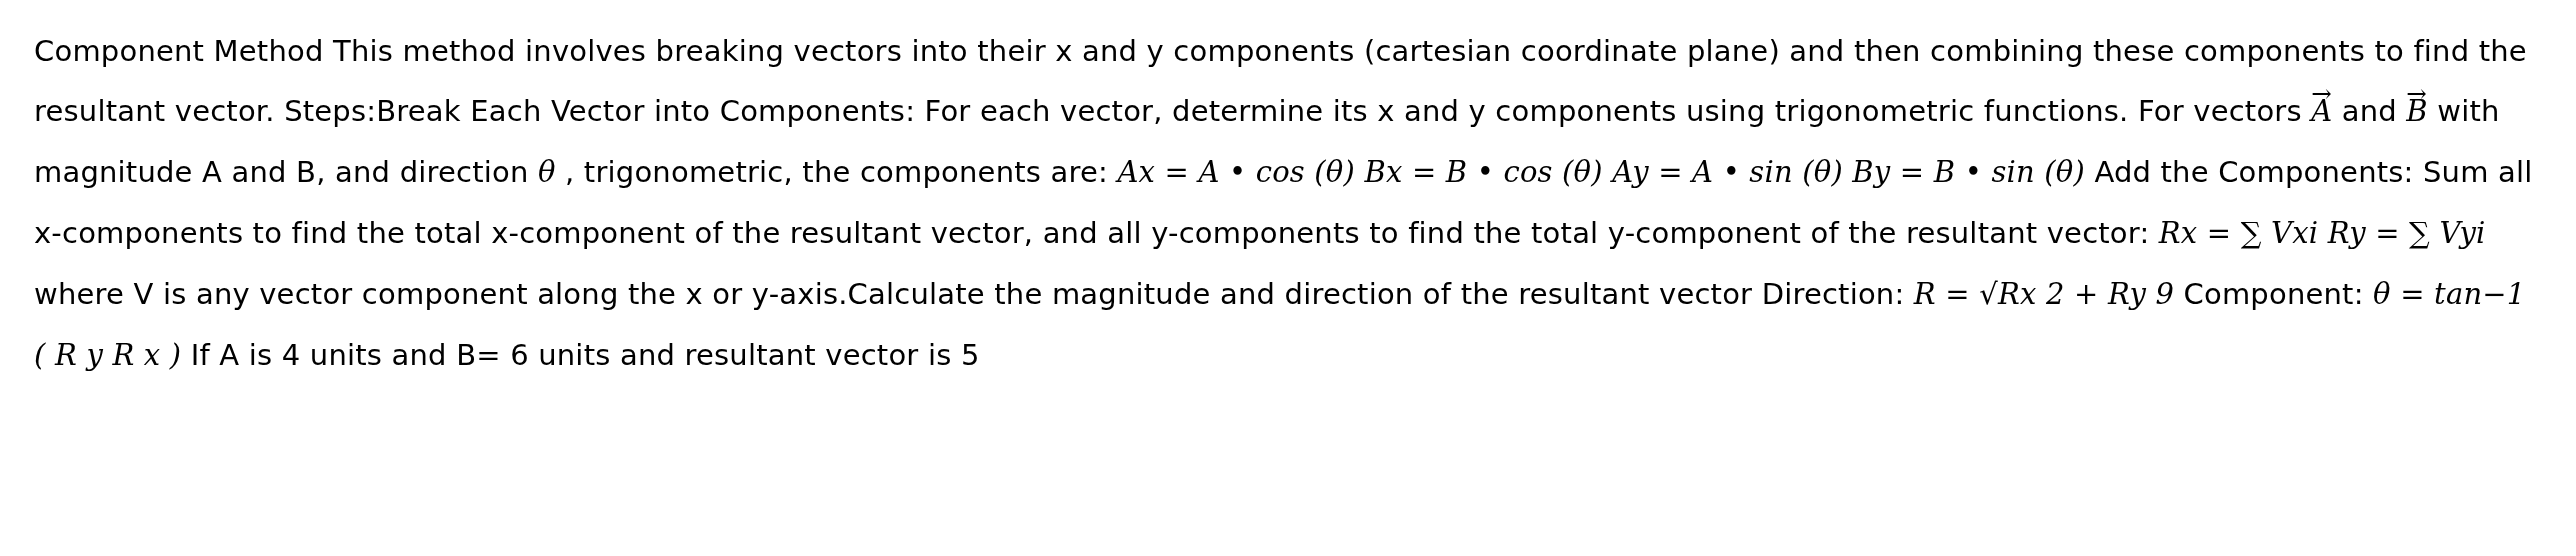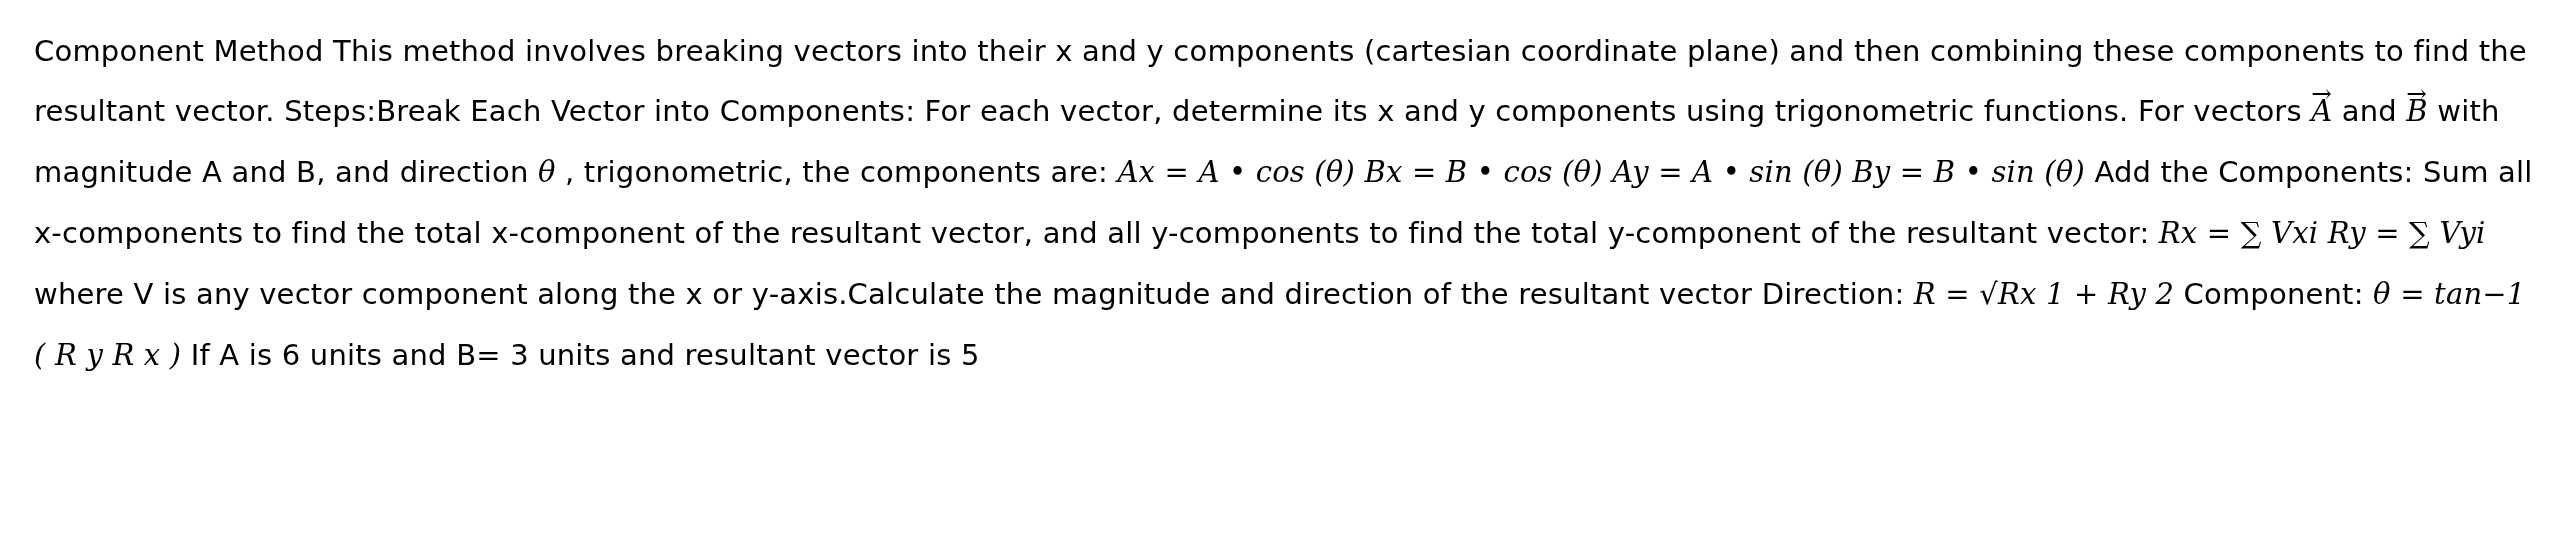--- a/index.html
+++ b/index.html
@@ -29,18 +29,18 @@
   <span> and </span>
   <span class="math vec"><span>B</span><span class="arrow">→</span></span>
   <span> with magnitude A and B, and direction </span>
   <span class="math">θ</span>
   <span>, trigonometric, the components are: </span>
   <span class="math"><span class="rm"></span><span>Ax = A • cos (θ) Bx = B • cos (θ) Ay = A • sin (θ) By = B • sin (θ)</span></span>
   <span>Add the Components: Sum all x-components to find the total x-component of the resultant vector, and all y-components to find the total y-component of the resultant vector: </span>
   <span class="math">Rx = ∑ Vxi Ry = ∑ Vyi</span>
   <span> where V is any vector component along the x or y-axis.Calculate the magnitude and direction of the resultant vector </span>
   <span>Direction: </span>
-  <span class="math">R = √Rx 1 + Ry 2</span>
+  <span class="math">R = √Rx 2 + Ry 9</span>
   <span> Component: </span>
   <span class="math">θ = tan−1 ( R y R x )</span>
-  <span> If A is 6 units and B= 3 units and resultant vector is 5</span>
+  <span> If A is 4 units and B= 6 units and resultant vector is 5</span>
 </span>
 
 
 </body></html>

